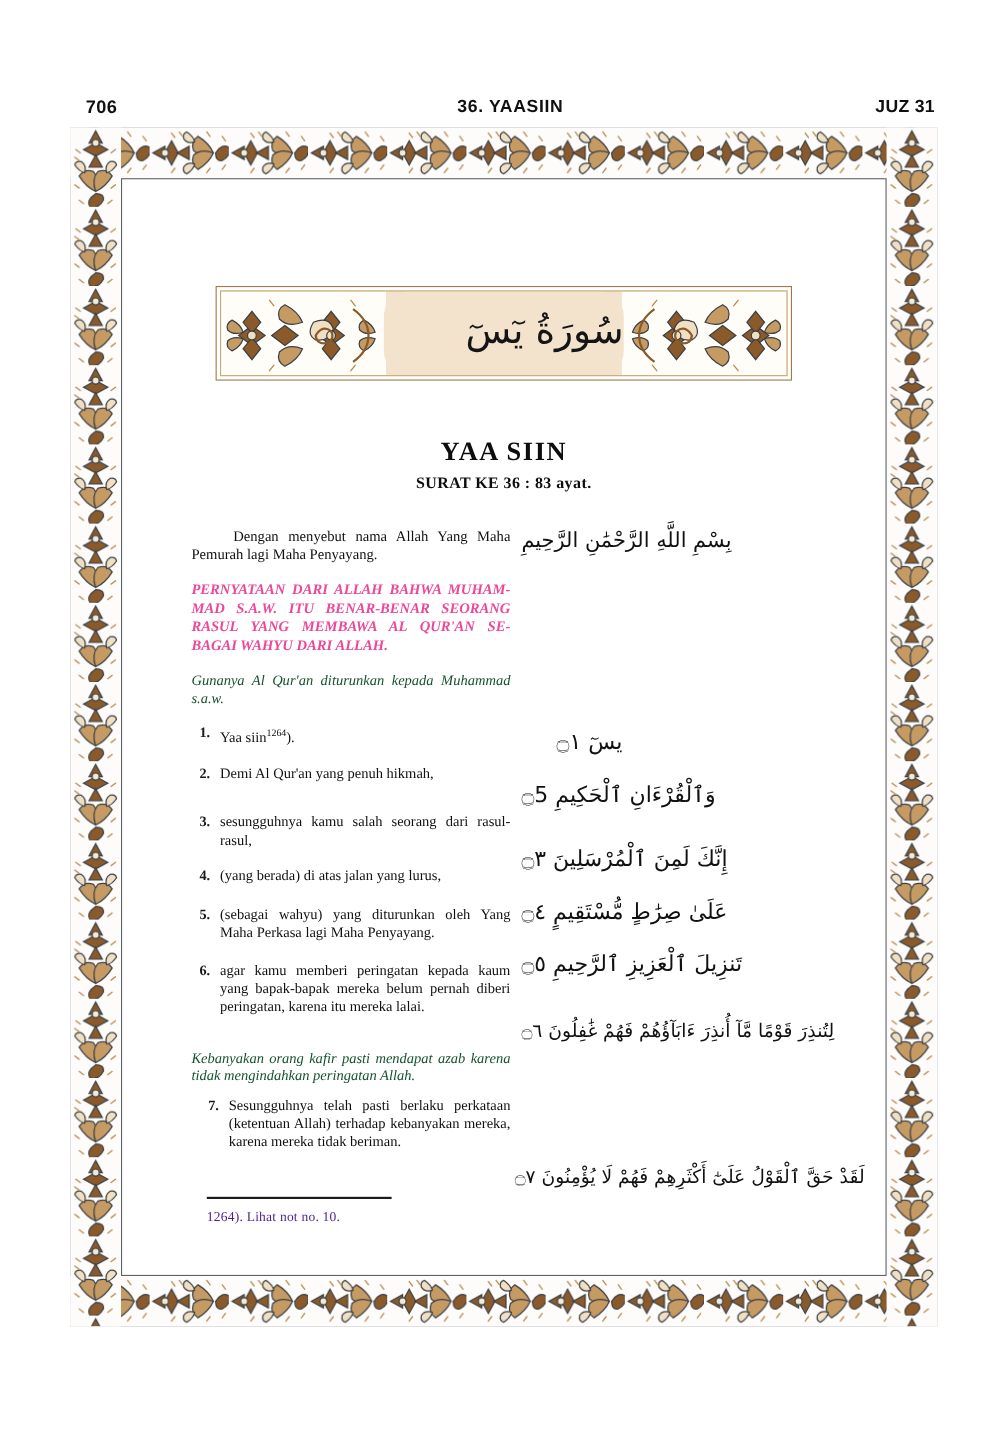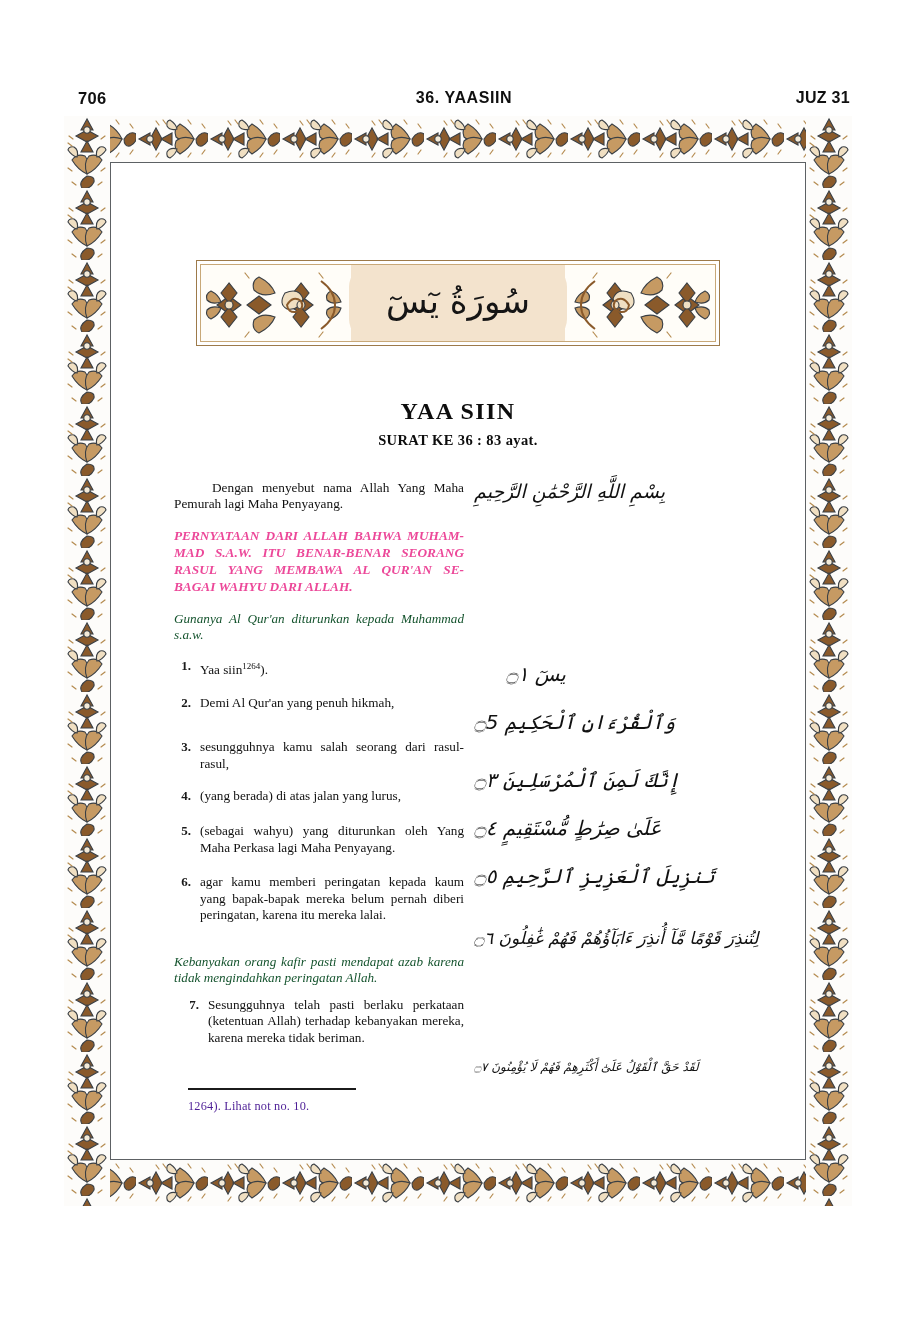--- a/index.html
+++ b/index.html
@@ -91,21 +91,21 @@
     position:absolute;top:0;bottom:0;width:150px;
     overflow:hidden;
   }
   .orn-left{left:0;}
   .orn-right{right:0;}
   .banner-center{
     position:absolute;
     left:148px;right:148px;top:0;bottom:0;
     background:#f3e3cd;
     border-radius:22px;
-    display:flex;align-items:center;justify-content:center;
+    display:flex;align-items:center;justify-content:flex-end;
     z-index:3;
   }
   .surah-arabic{
     font-family:"DejaVu Sans", sans-serif;
     font-size:34px;
     color:#151515;
     direction:rtl;
     line-height:1;
     padding-bottom:4px;
   }
@@ -139,21 +139,20 @@
   }
   .col-id{
     position:absolute;
     left:0;top:0;width:290px;
   }
   .col-ar{
     position:absolute;
     right:0;top:0;width:268px;
     direction:rtl;
     text-align:left;
-    font-style:italic;
   }
 
   .p-basmalah{
     font-size:13.3px;
     line-height:16.4px;
     text-align:justify;
     text-indent:38px;
     margin:0 0 14px 0;
     color:#101010;
   }
@@ -481,21 +480,21 @@
 
       <div class="col-ar">
         <div class="ar-basmalah" style="margin-bottom:160px;font-size:19px;">بِسْمِ اللَّهِ الرَّحْمَٰنِ الرَّحِيمِ</div>
 
         <div class="ar-line" style="margin-bottom:24px;margin-left:32px;">يسٓ ۝١</div>
         <div class="ar-line" style="margin-bottom:34px;">وَٱلْقُرْءَانِ ٱلْحَكِيمِ ۝5</div>
         <div class="ar-line" style="margin-bottom:24px;">إِنَّكَ لَمِنَ ٱلْمُرْسَلِينَ ۝٣</div>
         <div class="ar-line" style="margin-bottom:24px;">عَلَىٰ صِرَٰطٍ مُّسْتَقِيمٍ ۝٤</div>
         <div class="ar-line" style="margin-bottom:40px;">تَنزِيلَ ٱلْعَزِيزِ ٱلرَّحِيمِ ۝٥</div>
         <div class="ar-line" style="margin-bottom:112px;font-size:17px;margin-right:-34px;">لِتُنذِرَ قَوْمًا مَّآ أُنذِرَ ءَابَآؤُهُمْ فَهُمْ غَٰفِلُونَ ۝٦</div>
-        <div class="ar-line" style="font-size:12px;margin-right:-44px;">لَقَدْ حَقَّ ٱلْقَوْلُ عَلَىٰٓ أَكْثَرِهِمْ فَهُمْ لَا يُؤْمِنُونَ ۝٧</div>
+        <div class="ar-line" style="font-size:17px;margin-right:-44px;">لَقَدْ حَقَّ ٱلْقَوْلُ عَلَىٰٓ أَكْثَرِهِمْ فَهُمْ لَا يُؤْمِنُونَ ۝٧</div>
       </div>
     </div>
 
     <div class="footnote-wrap">
       <div class="footnote-rule"></div>
       <div class="footnote-txt">1264). Lihat not no. 10.</div>
     </div>
 
   </div>
 </div>

